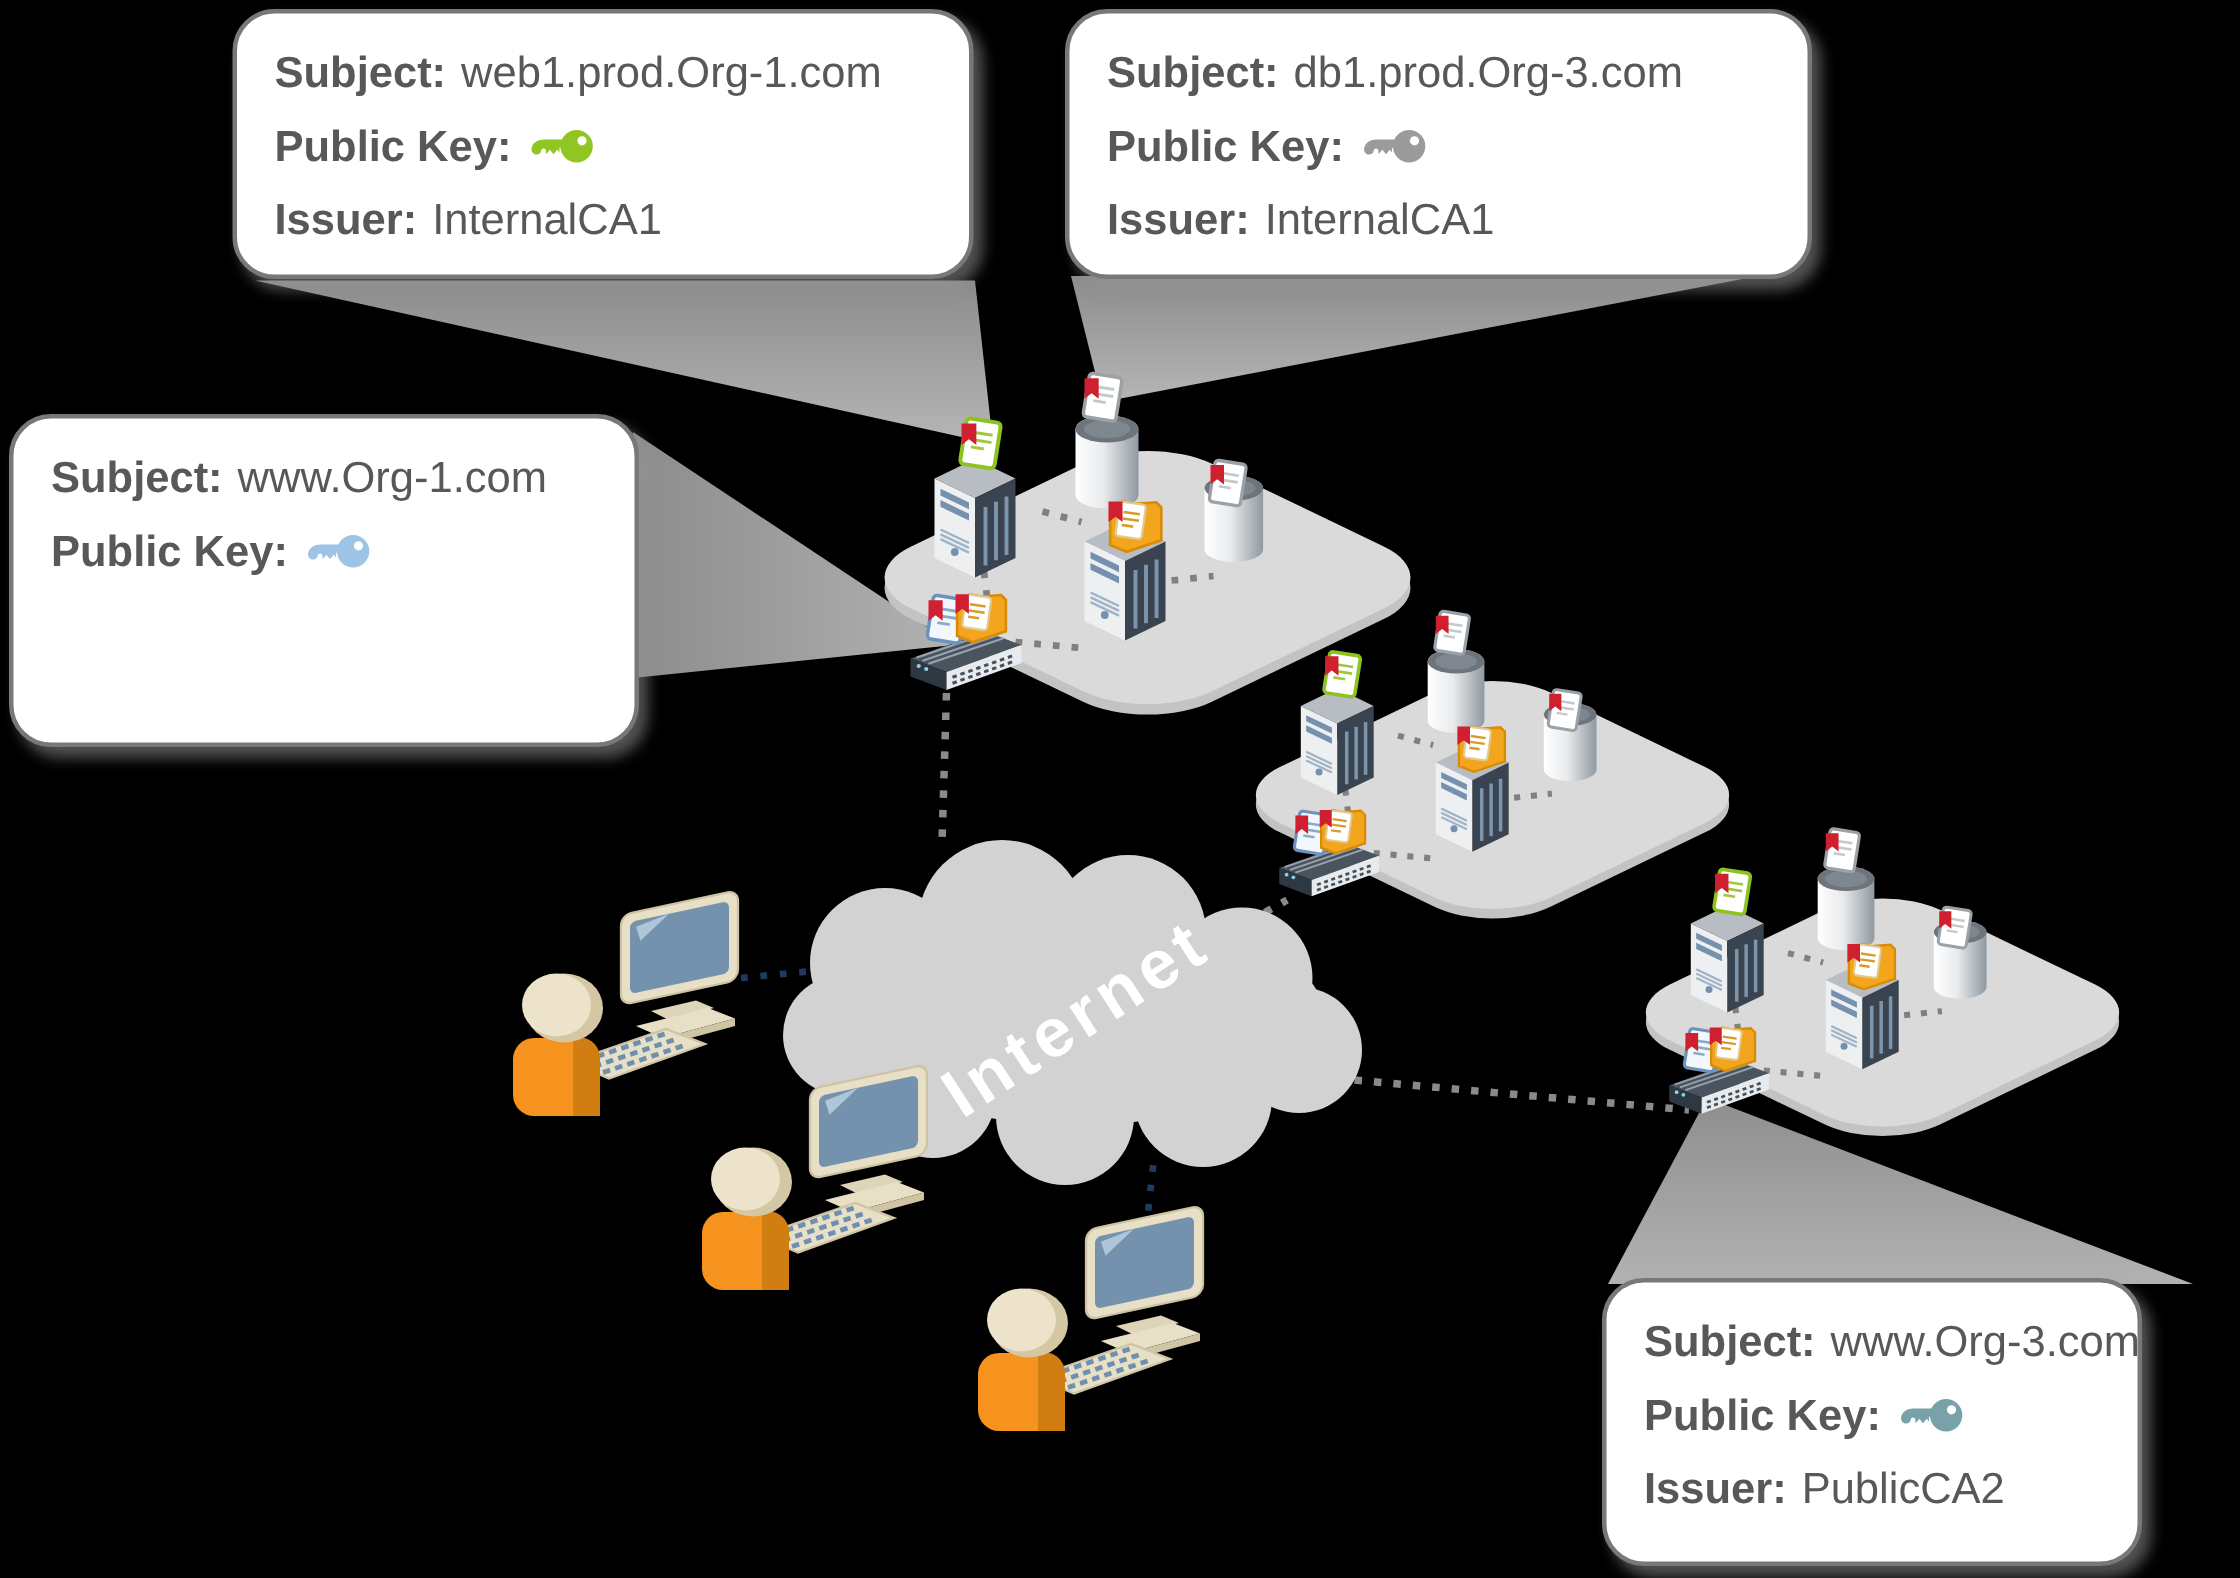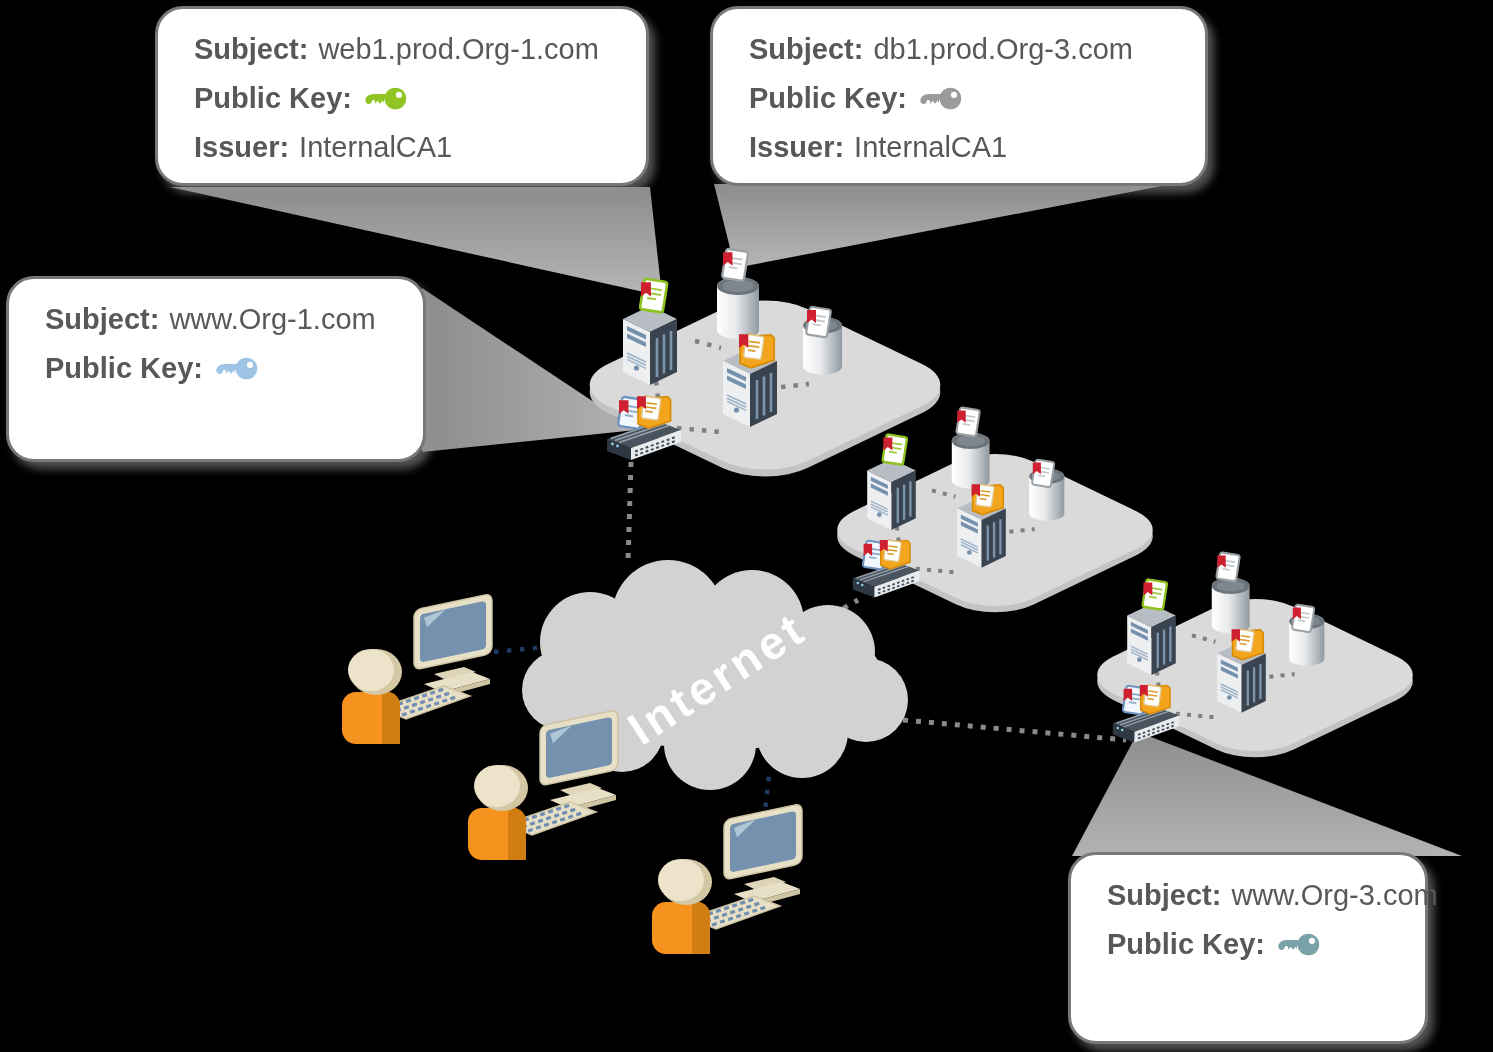--- a/index.html
+++ b/index.html
@@ -1,21 +1,21 @@
 <!DOCTYPE html>
 <html><head>
 <meta charset="utf-8">
 <style>
   html,body{margin:0;padding:0;background:#000;}
   #stage{position:relative;width:1493px;height:1052px;background:#000;overflow:hidden;
          font-family:"Liberation Sans",sans-serif;}
   #diagram{position:absolute;left:0;top:0;}
   .callout{position:absolute;background:#fff;border:3.5px solid #787878;border-radius:28px;
            box-shadow:6px 7px 9px rgba(150,150,150,.55);
-           padding:16px 36px 0;box-sizing:border-box;font-size:29px;color:#57585a;}
+           padding:16px 25px 0;box-sizing:border-box;font-size:29px;color:#57585a;}
   .cl-line{line-height:49px;white-space:nowrap;}
   .lbl{font-weight:bold;margin-right:10px;}
   .key{width:47px;height:27px;vertical-align:-4px;}
   .doti{stroke:#808080;stroke-width:4.5;stroke-dasharray:4.5 8;fill:none;}
   .dotg{stroke:#8a8a8a;stroke-width:5;stroke-dasharray:5 8;fill:none;}
   .dotn{stroke:#1d3a5f;stroke-width:4.5;stroke-dasharray:4.5 8.5;fill:none;}
   .cloudtext{font-family:"Liberation Sans",sans-serif;font-size:46px;font-weight:bold;
              fill:#ffffff;letter-spacing:4px;}
 </style>
 </head>
@@ -242,21 +242,21 @@
             <path d="M28 10 L13 10 C7.2 10 3.6 13.6 3.6 17.3 C3.6 19.6 5.3 21.2 7.4 21.2 C9.3 21.2 10.6 19.9 10.8 18.1 C10.9 17.2 11.6 16.6 12.5 16.6 C13.4 16.6 14.1 17.2 14.2 18.1 L14.5 20.9 L17.2 17.6 L19.9 20.9 L22.6 17.6 L24.3 19.7 L24.3 16.2 L28 16.2 Z"></path>
           </g>
           <circle cx="41" cy="11" r="3.4" fill="#ffffff"></circle>
         </svg>
   </div>
   <div class="cl-line">
     <span class="lbl">Issuer:</span><span class="val">InternalCA1</span>
   </div>
 </div>
 
-<div class="callout" style="left:6px;top:276px;width:420px;height:186px">
+<div class="callout" style="left:6px;top:276px;width:420px;height:222px">
   <div class="cl-line">
     <span class="lbl">Subject:</span><span class="val">www.Org-1.com</span>
   </div>
   <div class="cl-line">
     <span class="lbl">Public Key:</span><svg class="key" viewBox="0 0 52 30">
           <g fill="#9ec4e5">
             <circle cx="37" cy="15" r="12"></circle>
             <path d="M28 10 L13 10 C7.2 10 3.6 13.6 3.6 17.3 C3.6 19.6 5.3 21.2 7.4 21.2 C9.3 21.2 10.6 19.9 10.8 18.1 C10.9 17.2 11.6 16.6 12.5 16.6 C13.4 16.6 14.1 17.2 14.2 18.1 L14.5 20.9 L17.2 17.6 L19.9 20.9 L22.6 17.6 L24.3 19.7 L24.3 16.2 L28 16.2 Z"></path>
           </g>
           <circle cx="41" cy="11" r="3.4" fill="#ffffff"></circle>
@@ -270,15 +270,18 @@
   </div>
   <div class="cl-line">
     <span class="lbl">Public Key:</span><svg class="key" viewBox="0 0 52 30">
           <g fill="#79a1a8">
             <circle cx="37" cy="15" r="12"></circle>
             <path d="M28 10 L13 10 C7.2 10 3.6 13.6 3.6 17.3 C3.6 19.6 5.3 21.2 7.4 21.2 C9.3 21.2 10.6 19.9 10.8 18.1 C10.9 17.2 11.6 16.6 12.5 16.6 C13.4 16.6 14.1 17.2 14.2 18.1 L14.5 20.9 L17.2 17.6 L19.9 20.9 L22.6 17.6 L24.3 19.7 L24.3 16.2 L28 16.2 Z"></path>
           </g>
           <circle cx="41" cy="11" r="3.4" fill="#ffffff"></circle>
         </svg>
   </div>
+  <div class="cl-line">
+    <span class="lbl">Issuer:</span><span class="val">PublicCA2</span>
+  </div>
 </div>
 
 </div>
 
 </body></html>

